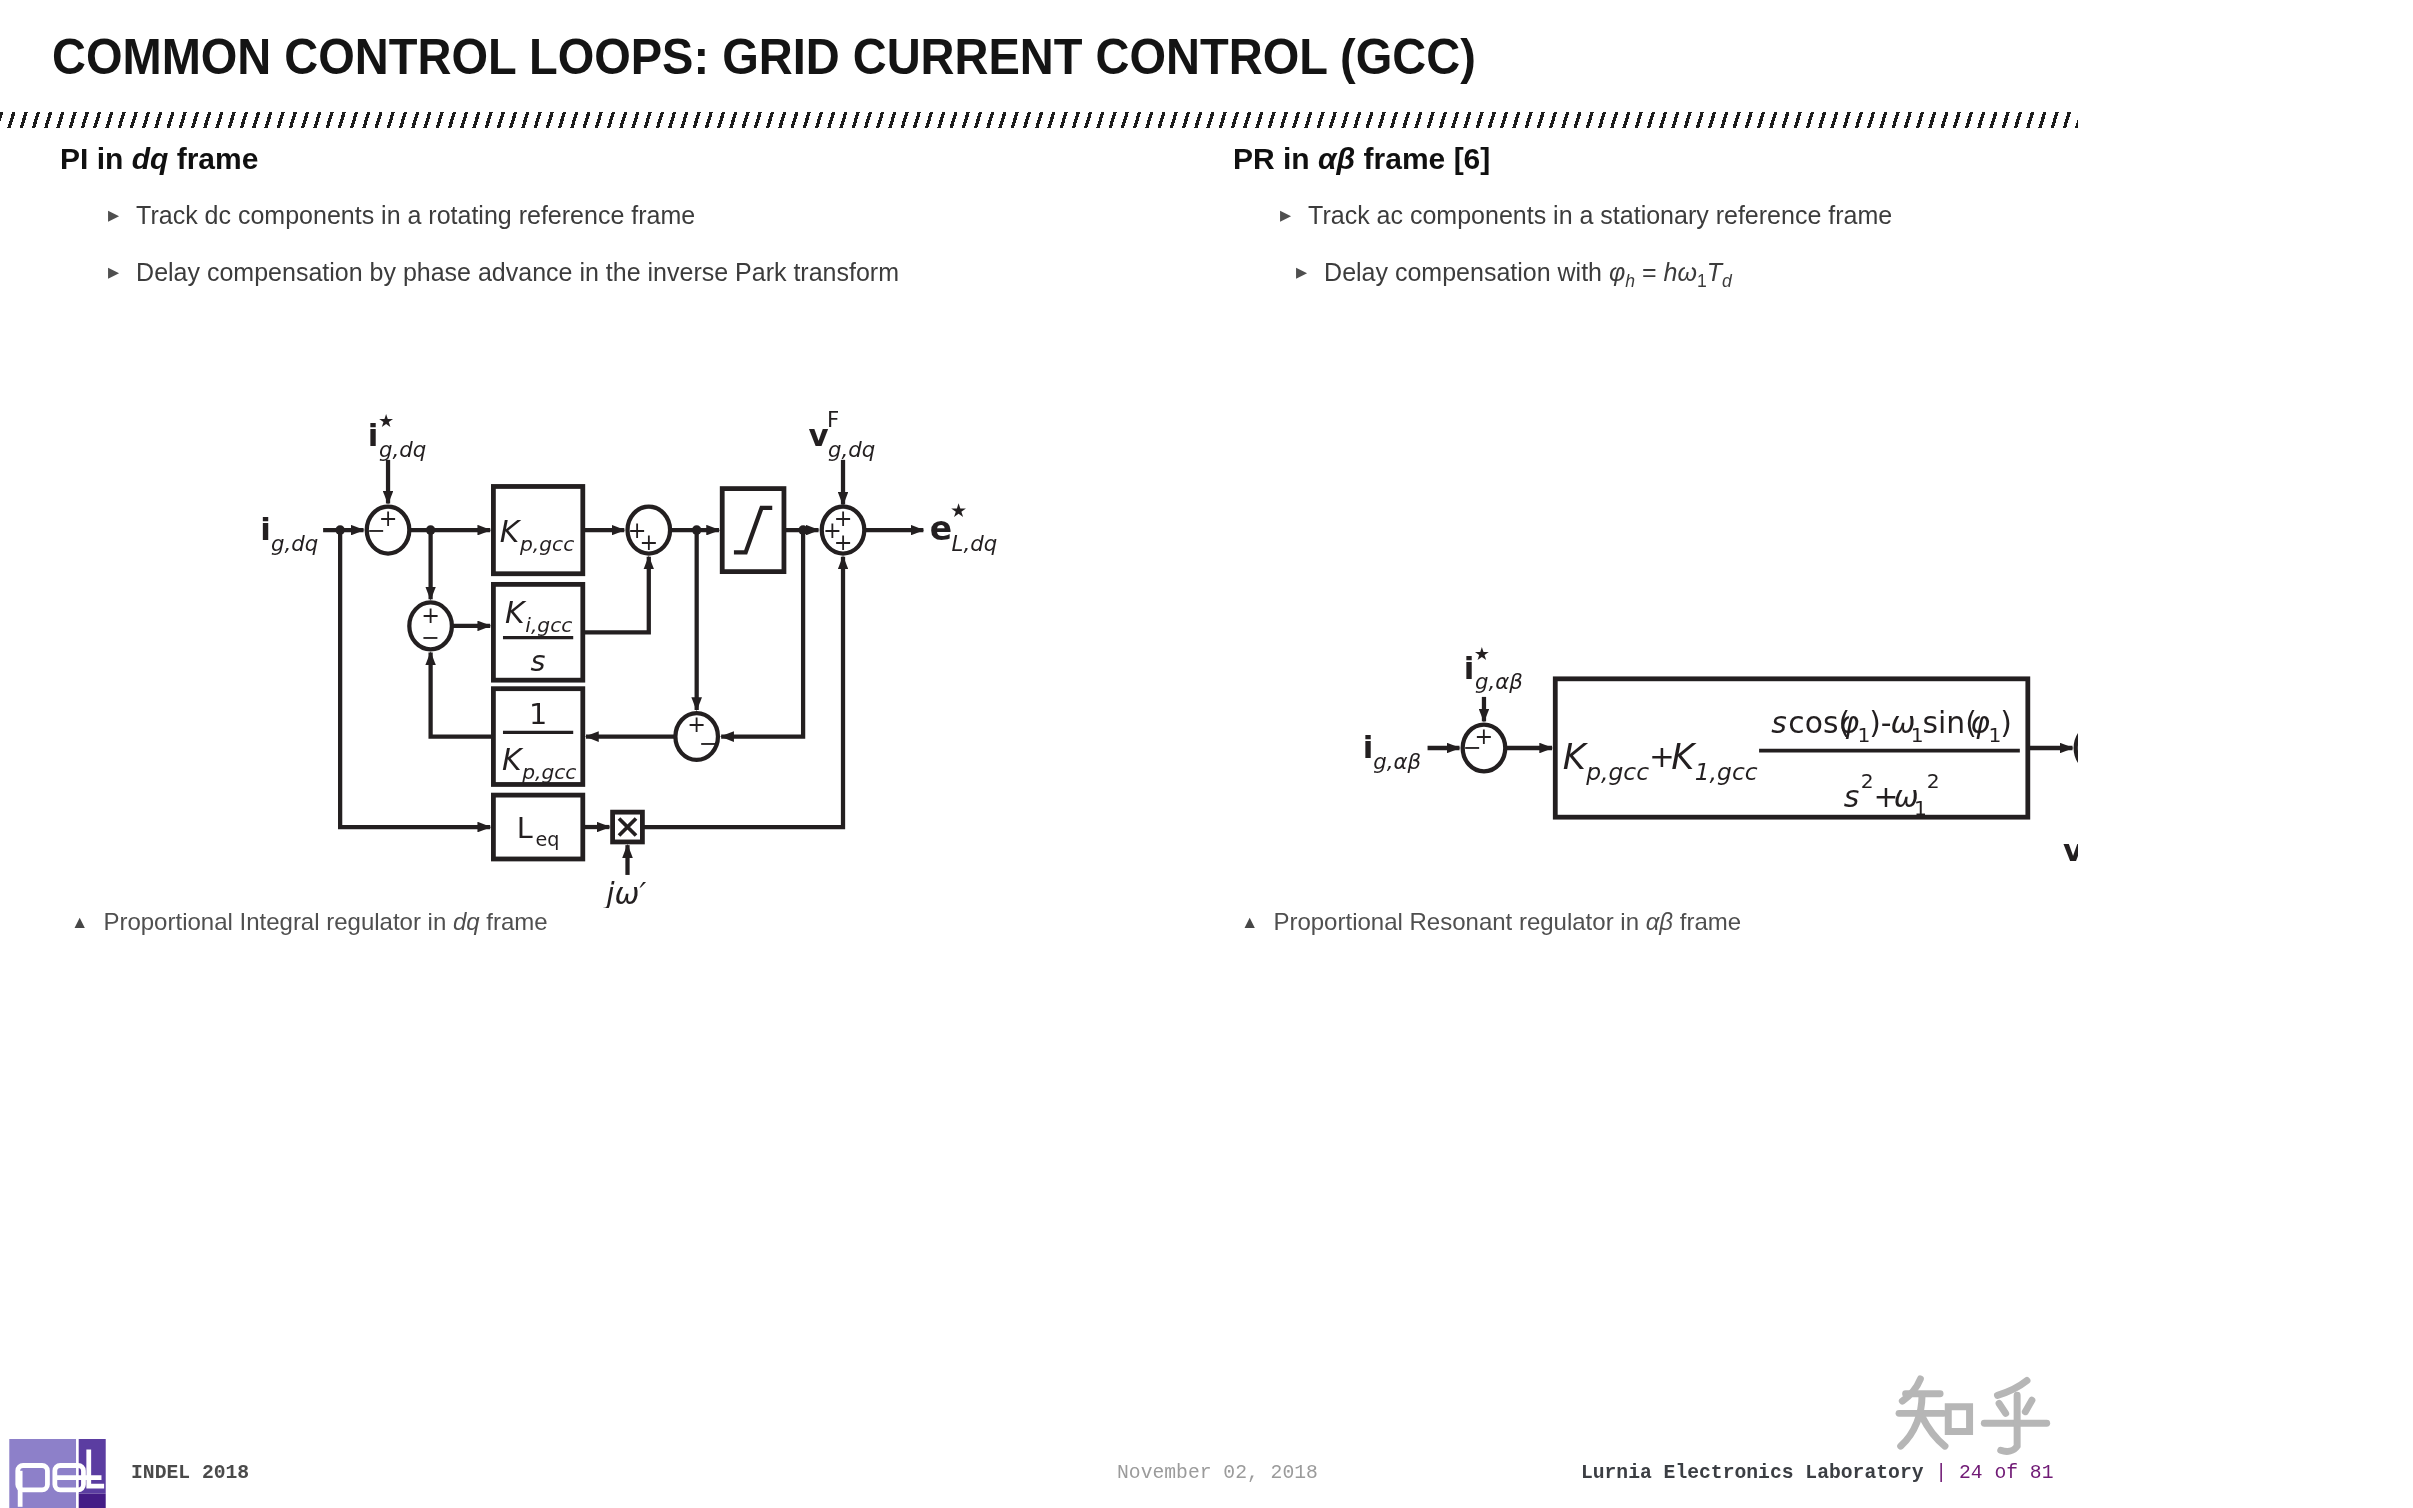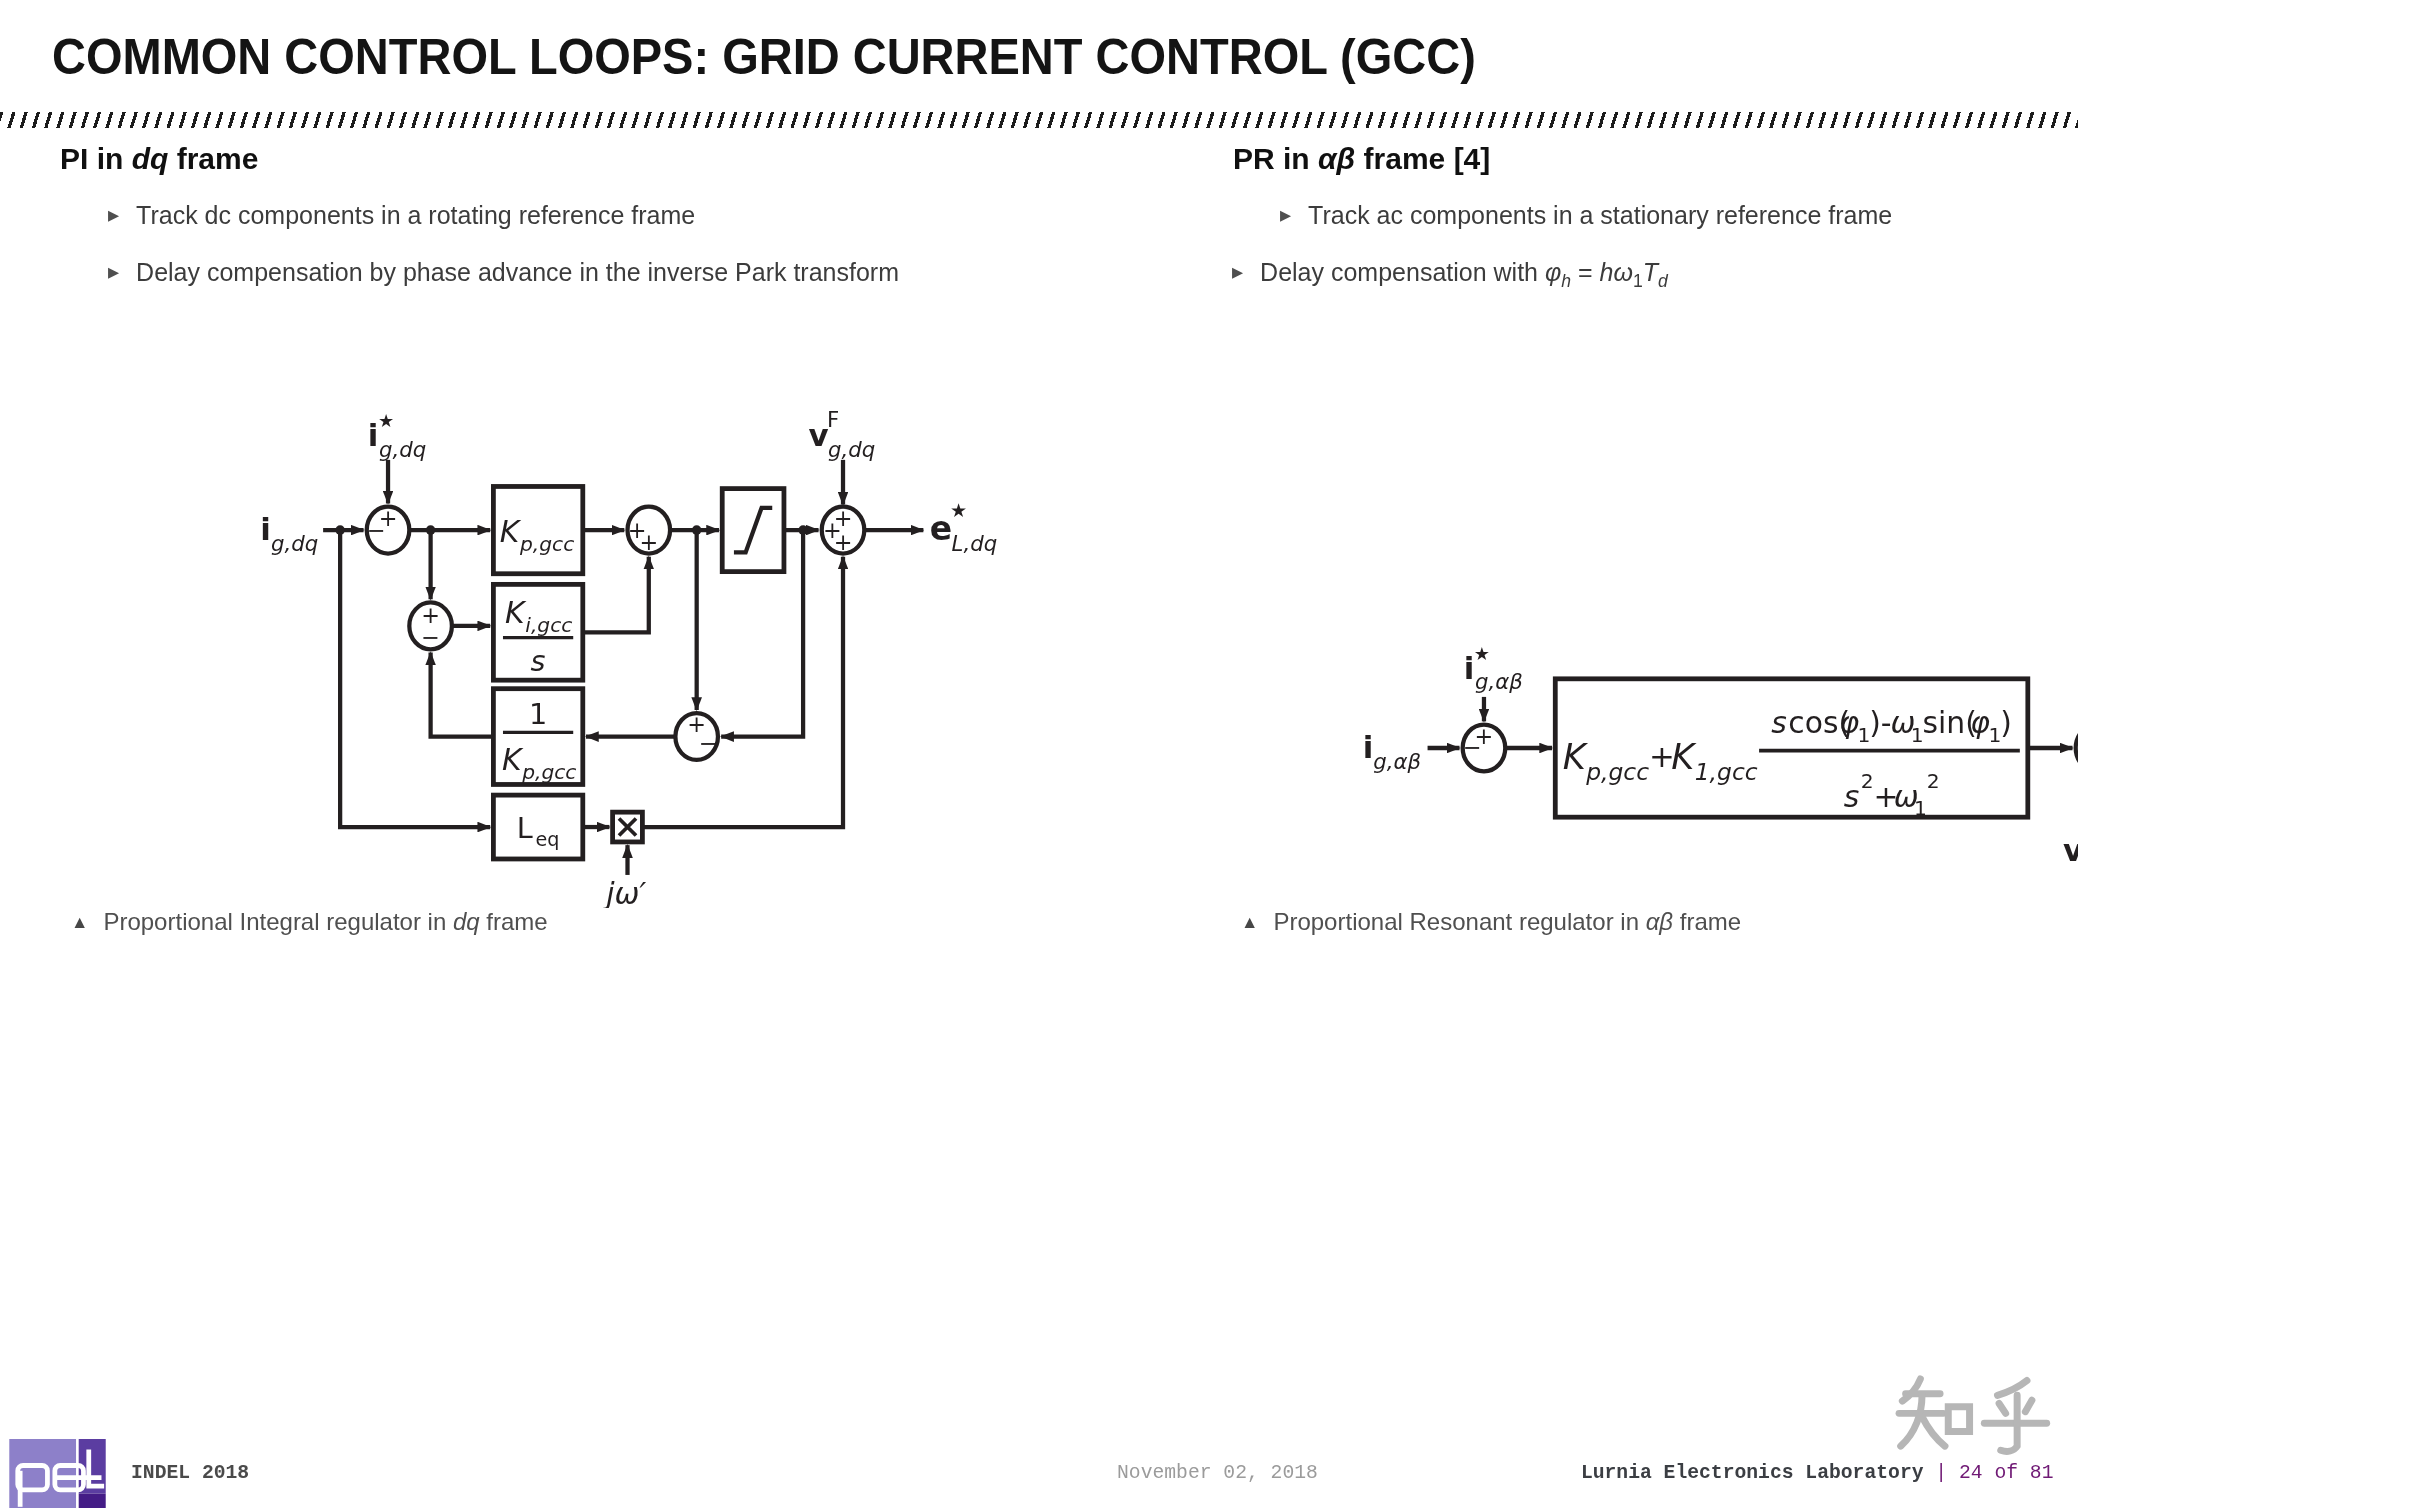--- a/index.html
+++ b/index.html
@@ -54,24 +54,24 @@
 <div class="slide">
 
   <div class="title">COMMON CONTROL LOOPS: GRID CURRENT CONTROL (GCC)</div>
   <div class="hatch"></div>
 
   <div class="col-head" style="left:60px;"><span>PI in </span><span class="it">dq</span><span> frame</span></div>
 
   <div class="bullet" style="left:108px;top:187px;"><span class="tri">▶</span><span>Track dc components in a rotating reference frame</span></div>
   <div class="bullet" style="left:108px;top:244px;"><span class="tri">▶</span><span>Delay compensation by phase advance in the inverse Park transform</span></div>
 
-  <div class="col-head" style="left:1233px;"><span>PR in </span><span class="it">αβ</span><span> frame [4]</span></div>
+  <div class="col-head" style="left:1233px;"><span>PR in </span><span class="it">αβ</span><span> frame [6]</span></div>
 
   <div class="bullet" style="left:1280px;top:187px;"><span class="tri">▶</span><span>Track ac components in a stationary reference frame</span></div>
-  <div class="bullet" style="left:1232px;top:244px;text-align:right;"><span class="tri">▶</span><span>Delay compensation with </span><span class="m-it">φ</span><span class="m-sub">h</span><span> = </span><span class="m-it">h</span><span class="m-it">ω</span><span class="m-subd">1</span><span class="m-it">T</span><span class="m-sub">d</span></div>
+  <div class="bullet" style="left:1296px;top:244px;text-align:right;"><span class="tri">▶</span><span>Delay compensation with </span><span class="m-it">φ</span><span class="m-sub">h</span><span> = </span><span class="m-it">h</span><span class="m-it">ω</span><span class="m-subd">1</span><span class="m-it">T</span><span class="m-sub">d</span></div>
 
   <svg class="diagram" style="left:255px;top:383px;" width="745" height="511" viewBox="0 0 1400 960">
     <defs>
       <marker id="ahL" markerUnits="userSpaceOnUse" markerWidth="26" markerHeight="20" refX="24" refY="10" orient="auto">
         <path d="M0,0 L26,10 L0,20 Z" fill="#231f20"></path>
       </marker>
     </defs>
 
     <g>
       <path class="wire" d="M 128 250 H 204" marker-end="url(#ahL)"></path>

